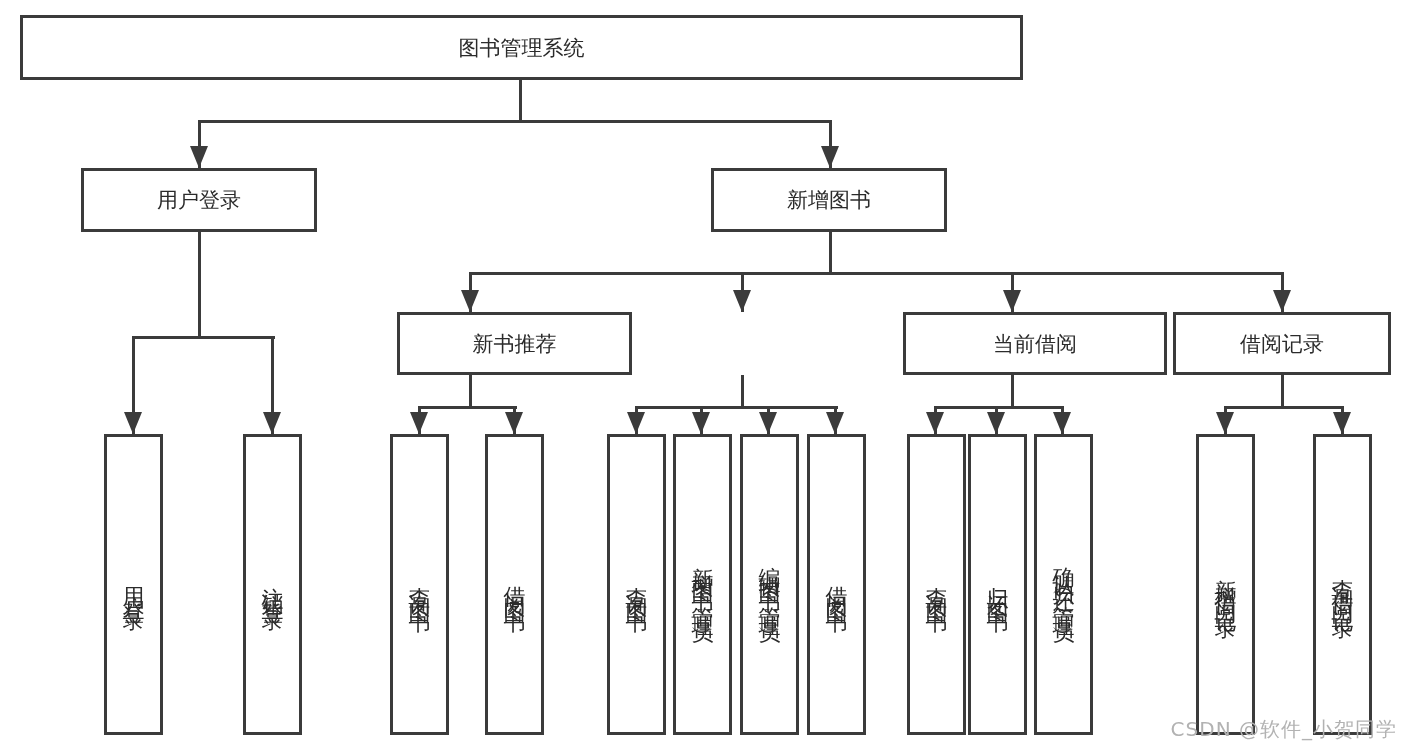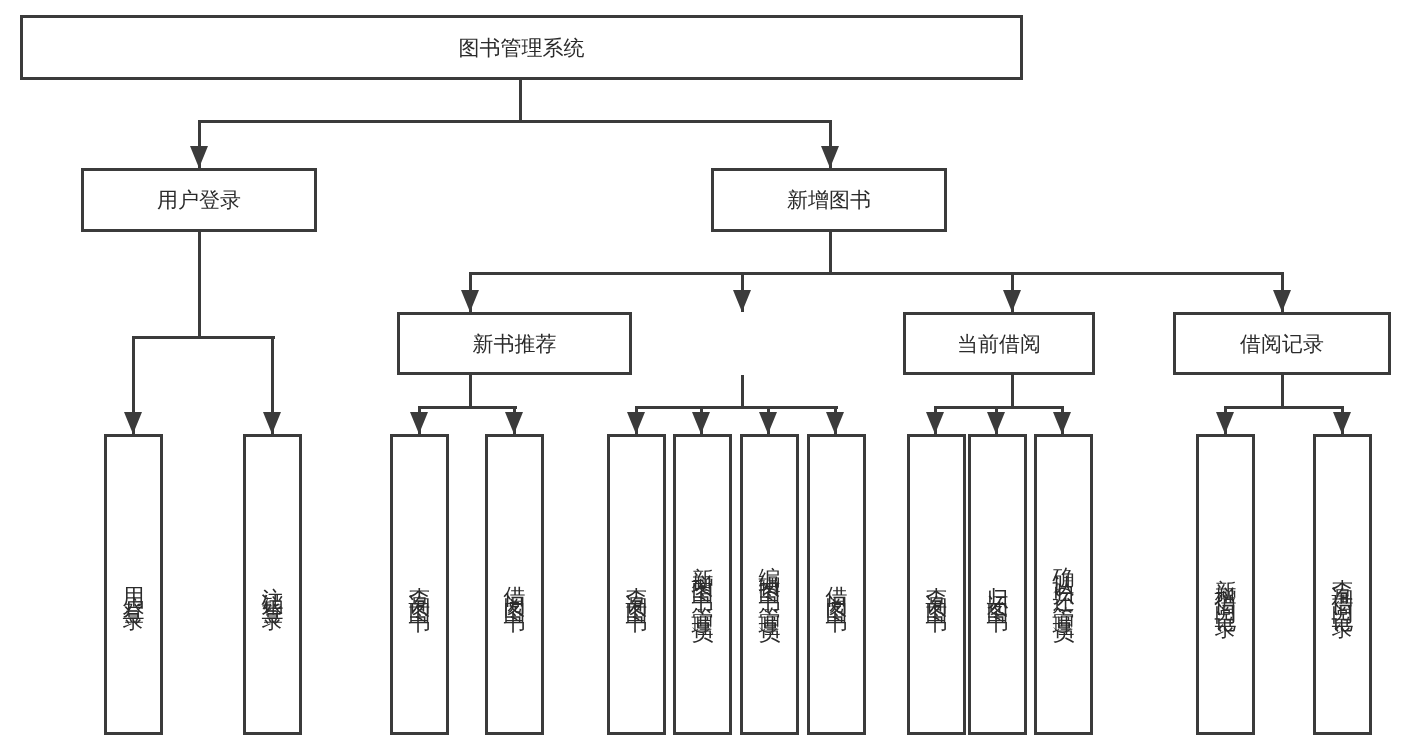--- a/index.html
+++ b/index.html
@@ -85,21 +85,21 @@
   <div class="line" style="left:1011px; top:272px; width:3px; height:40px;"></div>
   <div class="line" style="left:1281px; top:272px; width:3px; height:40px;"></div>
   <div class="arrow" style="left:461px; top:290px;"></div>
   <div class="arrow" style="left:733px; top:290px;"></div>
   <div class="arrow" style="left:1003px; top:290px;"></div>
   <div class="arrow" style="left:1273px; top:290px;"></div>
 
   <div class="box hbox" style="left:361px; top:312px; width:235px; height:63px;margin-left:36px;">
     <span>新书推荐</span>
   </div>
-  <div class="box hbox" style="left:903px; top:312px; width:192px; height:63px;">
+  <div class="box hbox" style="left:903px; top:312px; width:264px; height:63px;">
     <span>当前借阅</span>
   </div>
   <div class="box hbox" style="left:1173px; top:312px; width:218px; height:63px;">
     <span>借阅记录</span>
   </div>
 
   <div class="line" style="left:469px; top:375px; width:3px; height:31px;"></div>
   <div class="line" style="left:418px; top:406px; width:99px; height:3px;"></div>
   <div class="line" style="left:418px; top:406px; width:3px; height:28px;"></div>
   <div class="line" style="left:513px; top:406px; width:3px; height:28px;"></div>
@@ -170,14 +170,15 @@
     <span class="vtext">确认归还（管理员）</span>
   </div>
 
   <div class="box vbox" style="left:1196px; top:434px; width:59px; height:301px;">
     <span class="vtext">新增借阅记录</span>
   </div>
   <div class="box vbox" style="left:1313px; top:434px; width:59px; height:301px;">
     <span class="vtext">查询借阅记录</span>
   </div>
 
+  <div class="watermark">CSDN @软件_小贺同学</div>
 
 </div>
 
 </body></html>

